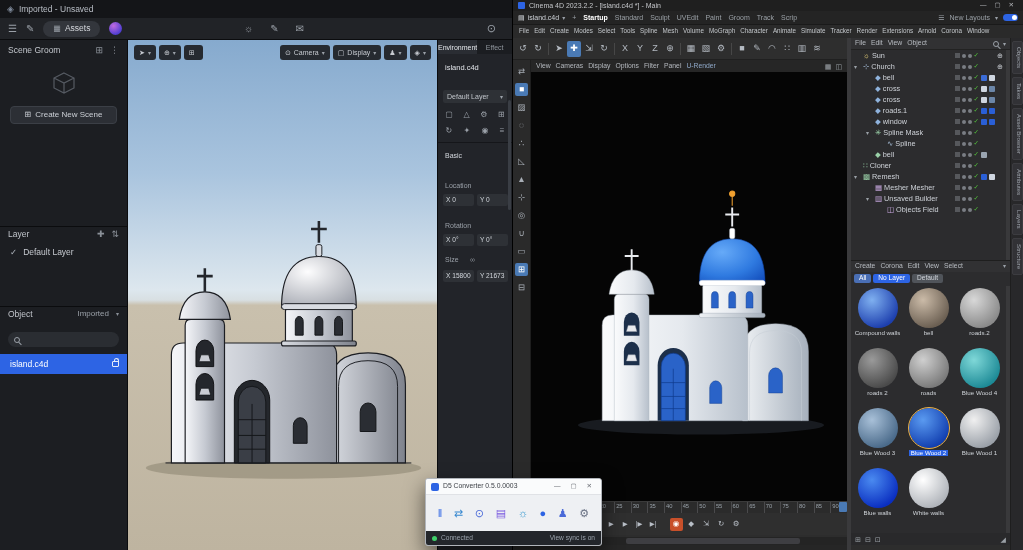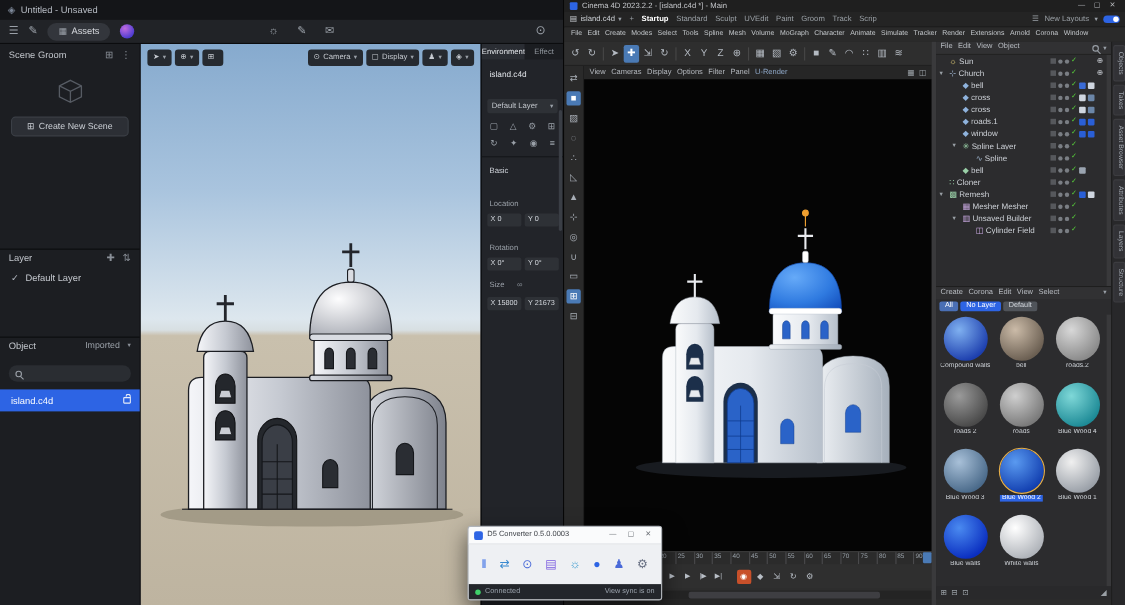--- a/index.html
+++ b/index.html
@@ -232,21 +232,21 @@
 </style>
 </head>
 <body>
 
 <div id="stage">
 
   <div class="d5">
 
     <div class="d5-title">
       <span class="d5-logo">◈</span>
-      <span>Untitled - Unsaved</span>
+      <span>Imported - Unsaved</span>
     </div>
 
     <div class="d5-tb">
       <span class="tb-ic">☰</span>
       <span class="tb-ic">✎</span>
       <span class="assets-pill">
         <span class="tb-ic" style="font-size:8px">▦</span>
         <span>Assets</span>
       </span>
       <span class="avatar"></span>
@@ -781,21 +781,21 @@
               <span class="om-dot"></span>
               <span class="om-check">✓</span>
               <span class="om-tag" style="--t: #2a5fd6;"></span>
               <span class="om-tag" style="--t: #2a5fd6;"></span>
               <span class="om-extra"></span>
             </span>
           </div>
           <div class="om-row d1">
             <span class="om-exp">▾</span>
             <span class="om-ico" style="color: rgb(154, 208, 168);">✳</span>
-            <span class="om-name">Spline Layer</span>
+            <span class="om-name">Spline Mask</span>
             <span class="om-ctrl">
               <span class="om-sq"></span>
               <span class="om-dot"></span>
               <span class="om-dot"></span>
               <span class="om-check">✓</span>
               <span class="om-tag"></span>
               <span class="om-tag"></span>
               <span class="om-extra"></span>
             </span>
           </div>
@@ -879,21 +879,21 @@
               <span class="om-dot"></span>
               <span class="om-check">✓</span>
               <span class="om-tag"></span>
               <span class="om-tag"></span>
               <span class="om-extra"></span>
             </span>
           </div>
           <div class="om-row d2">
             <span class="om-exp"></span>
             <span class="om-ico" style="color: rgb(200, 168, 224);">◫</span>
-            <span class="om-name">Cylinder Field</span>
+            <span class="om-name">Objects Field</span>
             <span class="om-ctrl">
               <span class="om-sq"></span>
               <span class="om-dot"></span>
               <span class="om-dot"></span>
               <span class="om-check">✓</span>
               <span class="om-tag"></span>
               <span class="om-tag"></span>
               <span class="om-extra"></span>
             </span>
           </div>

